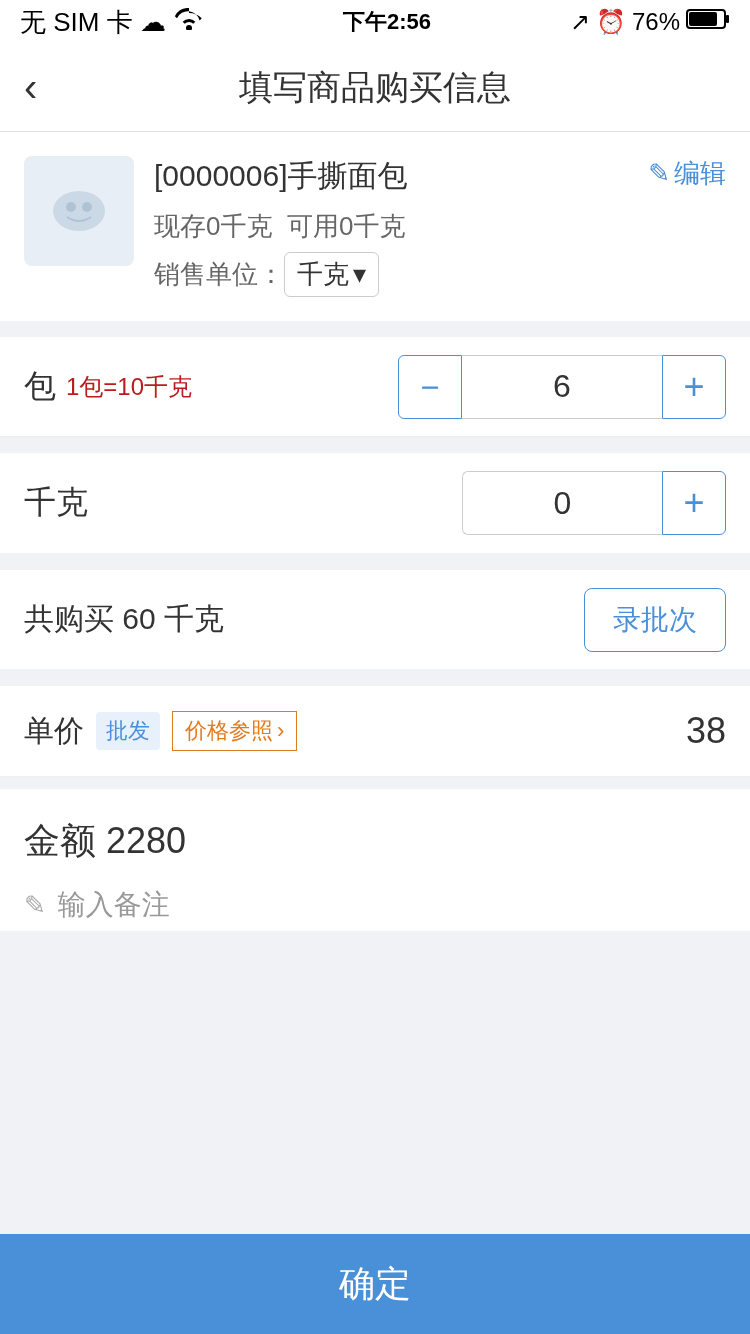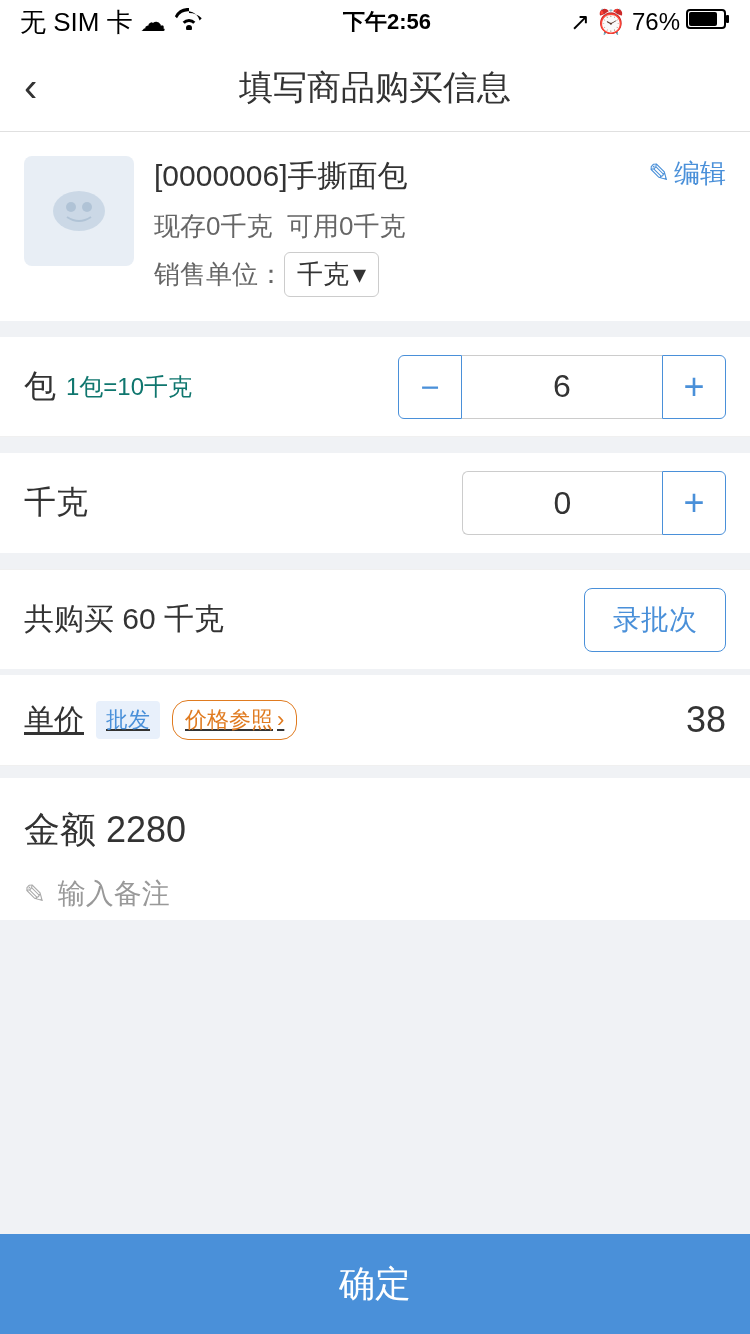--- a/index.html
+++ b/index.html
@@ -115,21 +115,21 @@
       height: 100px;
       border-bottom: 1px solid #f0f0f0;
     }
     .input-label {
       font-size: 32px;
       color: #333;
       display: flex;
       align-items: center;
       gap: 10px;
     }
-    .input-hint { font-size: 24px; color: #0f766e; }
+    .input-hint { font-size: 24px; color: #b91c1c; }
     .input-controls {
       display: flex;
       align-items: center;
       gap: 0;
     }
     .ctrl-btn {
       width: 64px;
       height: 64px;
       border: 1.5px solid #4a90d9;
       background: #fff;
@@ -205,35 +205,34 @@
       display: flex;
       align-items: center;
       justify-content: space-between;
     }
     .price-label {
       font-size: 30px;
       color: #333;
       display: flex;
       align-items: center;
       gap: 12px;
-      text-decoration: underline;
     }
     .tag-pifa {
       background: #e8f0fb;
       color: #4a90d9;
       font-size: 22px;
       padding: 4px 10px;
       border-radius: 4px;
     }
     .tag-price-ref {
       border: 1.5px solid #e07b20;
       color: #e07b20;
       font-size: 22px;
       padding: 4px 12px;
-      border-radius: 16px;
+      border-radius: 0;
       display: flex;
       align-items: center;
       gap: 4px;
       cursor: pointer;
     }
     .price-value { font-size: 36px; color: #333; font-weight: 400; }
 
     
     .amount-section {
       background: #f0f2f5;
@@ -365,21 +364,21 @@
     <div class="input-label">
       <span>千克</span>
     </div>
     <div class="input-controls">
       <input class="ctrl-input-no-minus" type="text" value="0" style="">
       <button class="ctrl-btn ctrl-btn-right">+</button>
     </div>
   </div>
 </div>
 
-<div class="section" style="margin-bottom:6px;">
+<div class="section" style="margin-bottom:17px;">
   <div class="total-row">
     <span class="total-text">共购买 60 千克</span>
     <button class="batch-btn">录批次</button>
   </div>
 </div>
 
 <div class="section price-section">
   <div class="price-row">
     <div class="price-label">
       <span>单价</span>

